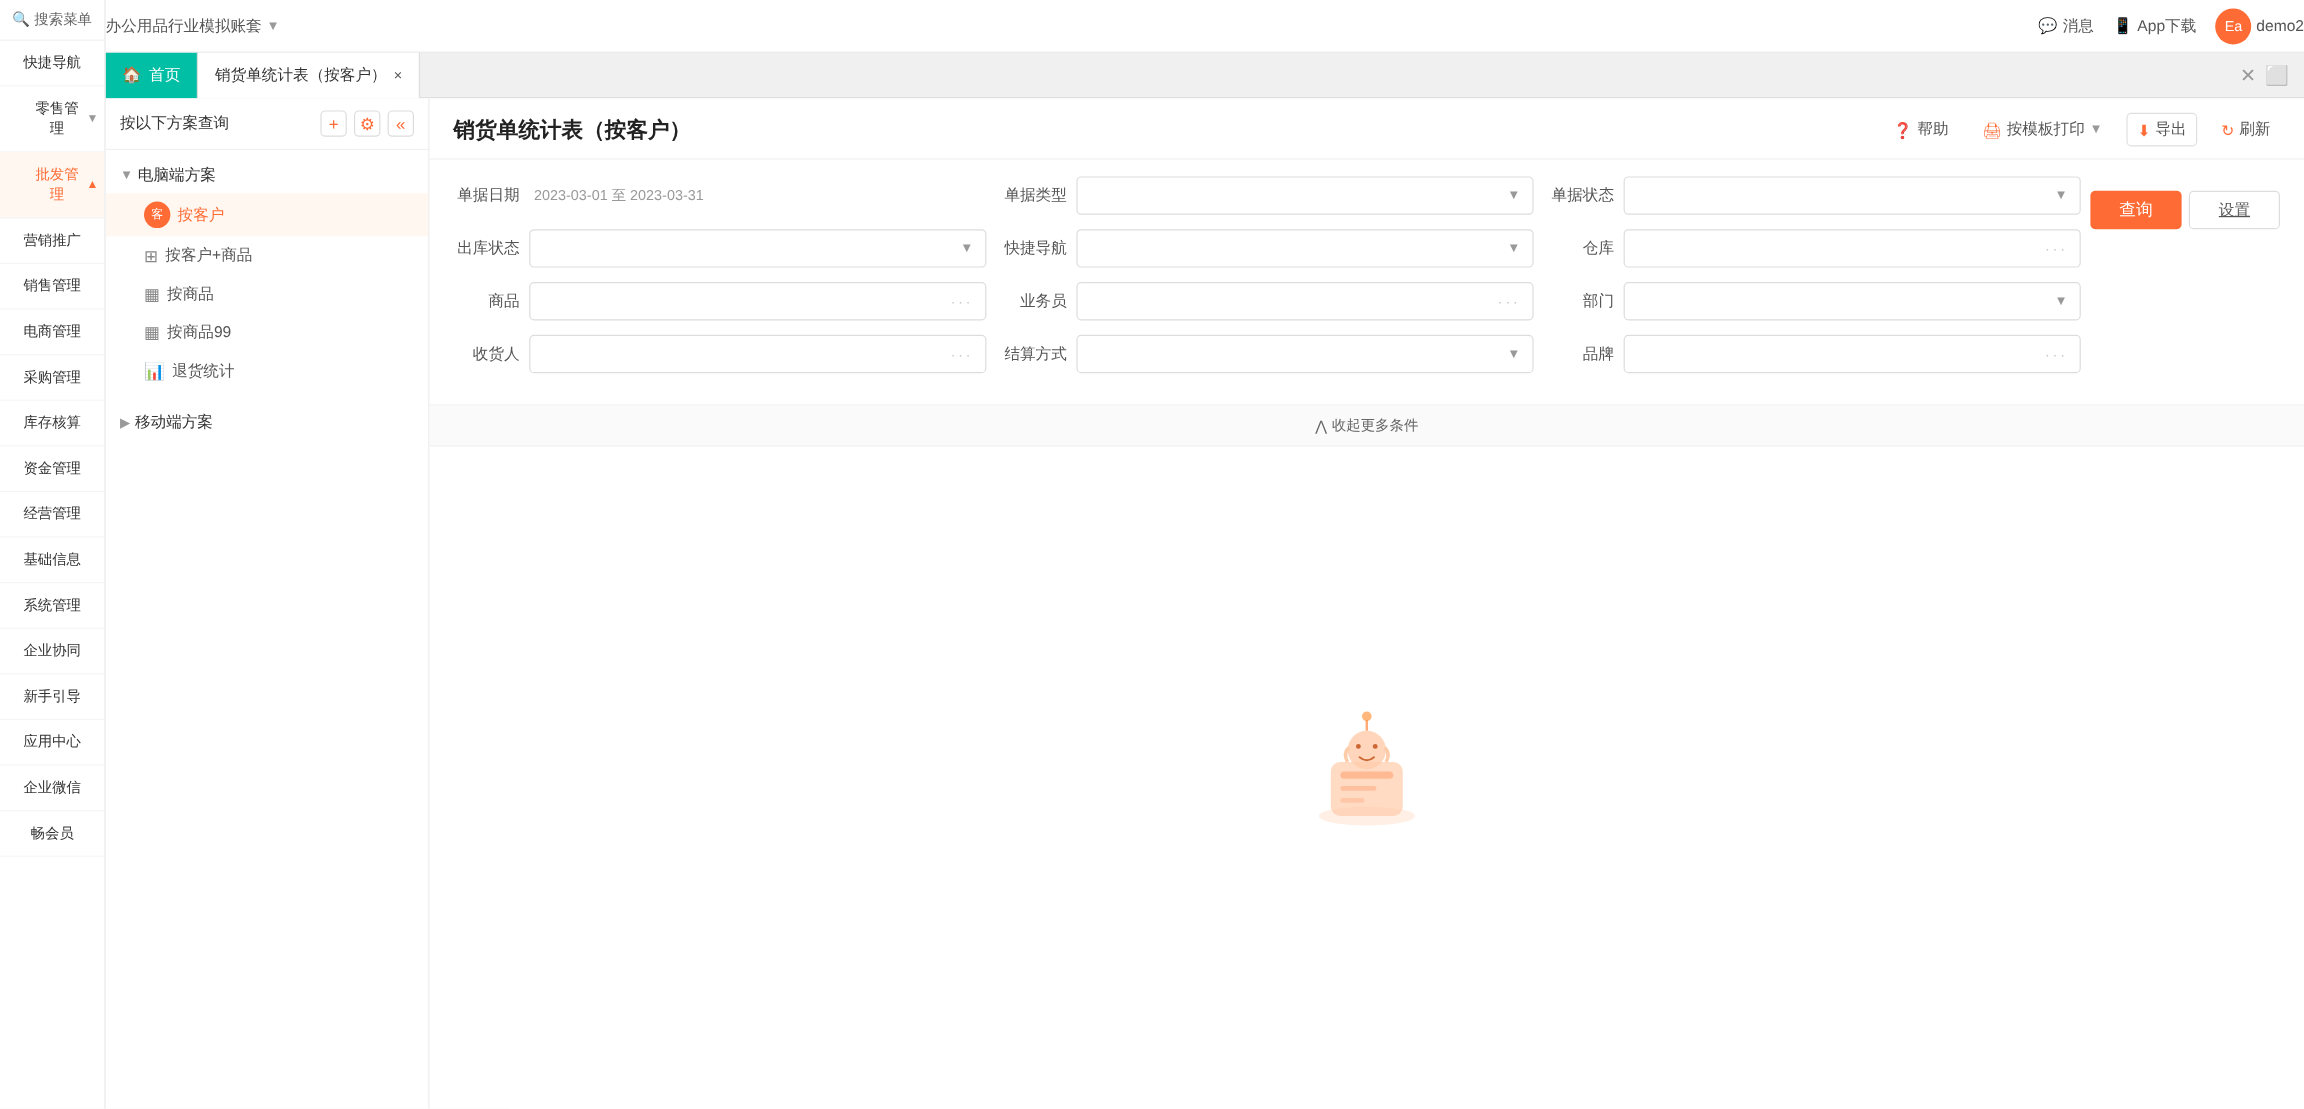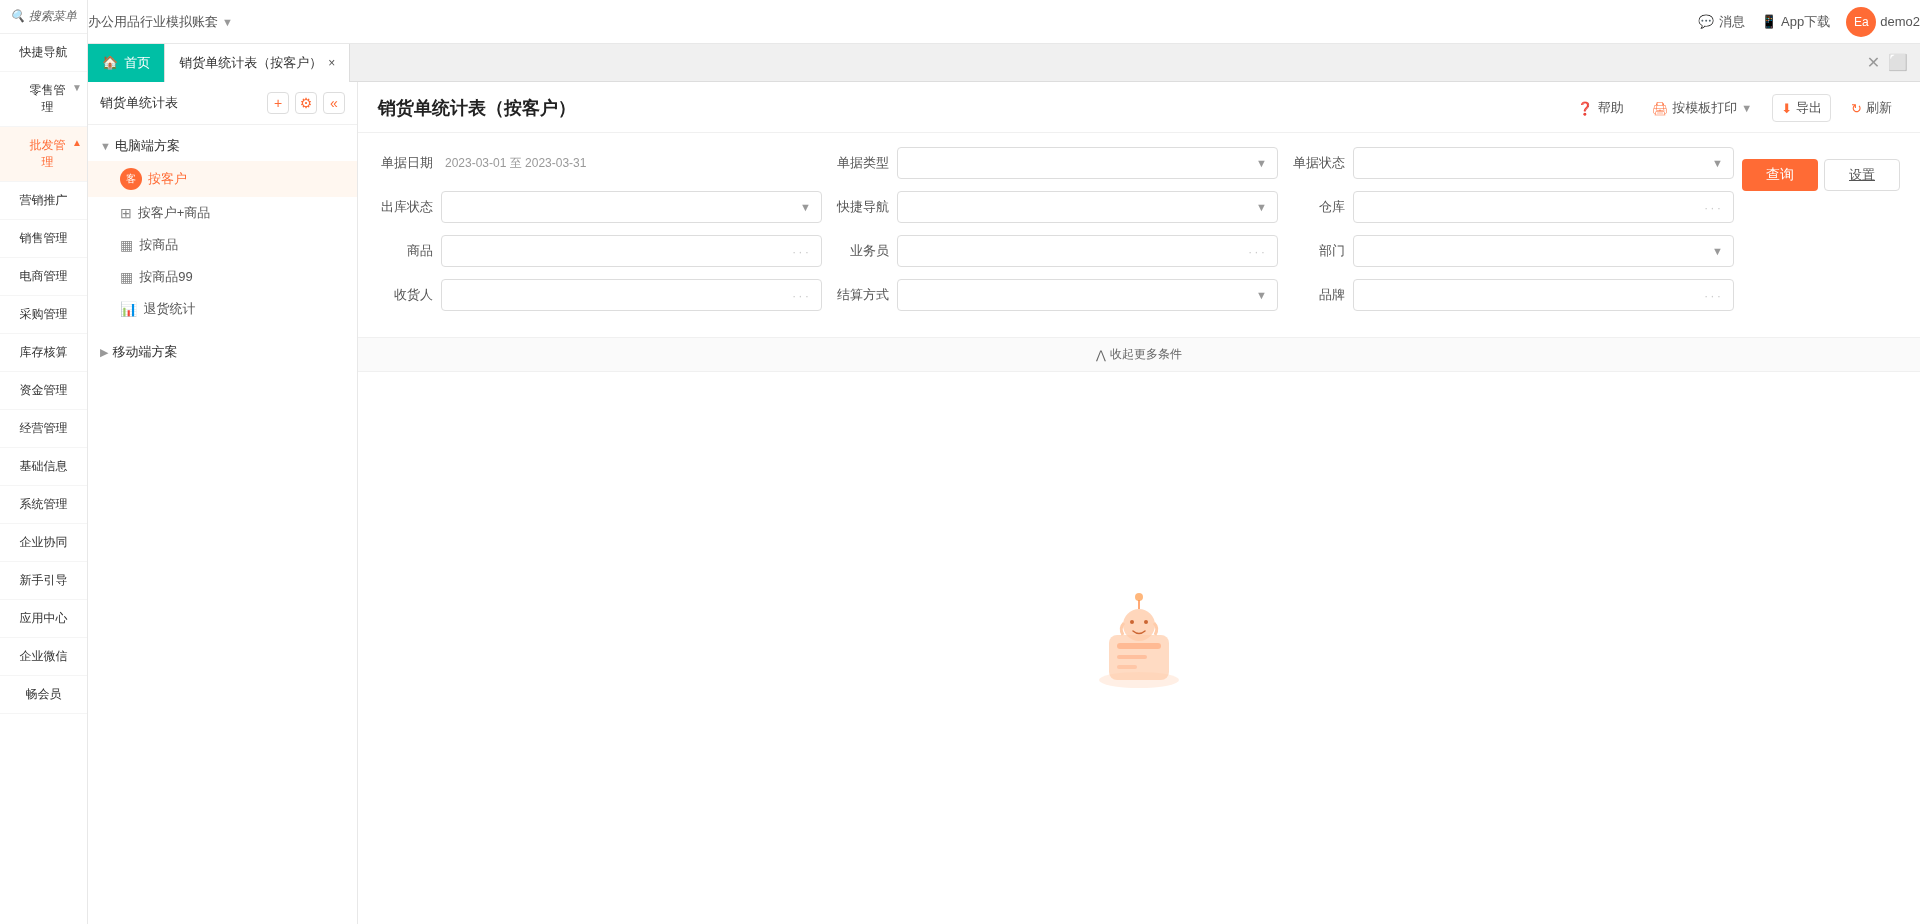--- a/index.html
+++ b/index.html
@@ -40,32 +40,31 @@
     }
     .sidebar-logo .logo-icon svg { width: 30px; height: 30px; }
     .sidebar-search {
       width: 100%;
       padding: 8px 6px;
       border-bottom: 1px solid #f0f0f0;
       text-align: center;
       font-size: 12px;
       color: #666;
       cursor: pointer;
-      font-style: italic;
     }
     .sidebar-nav-item {
       width: 100%;
       padding: 10px 5px;
       text-align: center;
       font-size: 12px;
       color: #333;
       cursor: pointer;
       border-bottom: 1px solid #f5f5f5;
     }
-    .sidebar-nav-item.has-arrow { display: flex; align-items: flex-start; justify-content: center; gap: 3px; padding-left: 26px; }
+    .sidebar-nav-item.has-arrow { display: flex; align-items: center; justify-content: center; gap: 3px; padding-left: 26px; }
     .sidebar-nav-item .arrow { font-size: 10px; color: #999; }
 
     
     .main-area {
       flex: 1;
       display: flex;
       flex-direction: column;
       overflow: hidden;
     }
 
@@ -509,21 +508,21 @@
     <div class="tab-maximize">
       <span style="cursor:pointer;">✕</span>
       <span style="cursor:pointer;">⬜</span>
     </div>
   </div>
 
   <div class="content-area">
 
     <div class="left-panel">
       <div class="left-panel-header">
-        <span style="font-size:13px;color:#333;flex:1;">销货单统计表</span>
+        <span style="font-size:13px;color:#333;flex:1;">按以下方案查询</span>
         <div class="btn-icon">
           <span>+</span>
         </div>
         <div class="btn-icon">
           <span>⚙</span>
         </div>
         <div class="btn-icon">
           <span>«</span>
         </div>
       </div>

